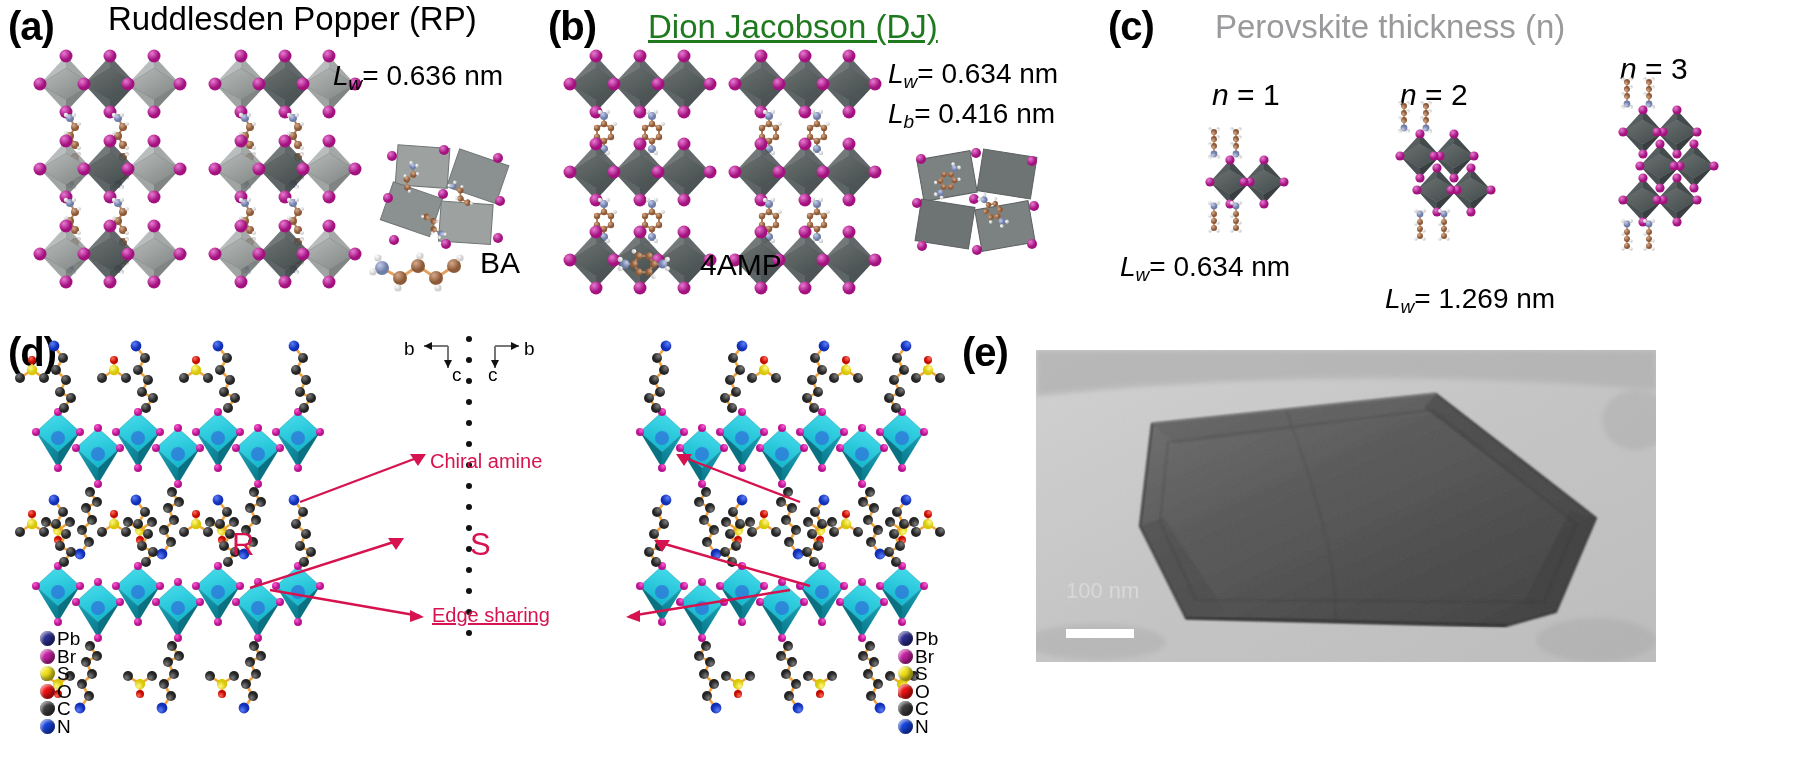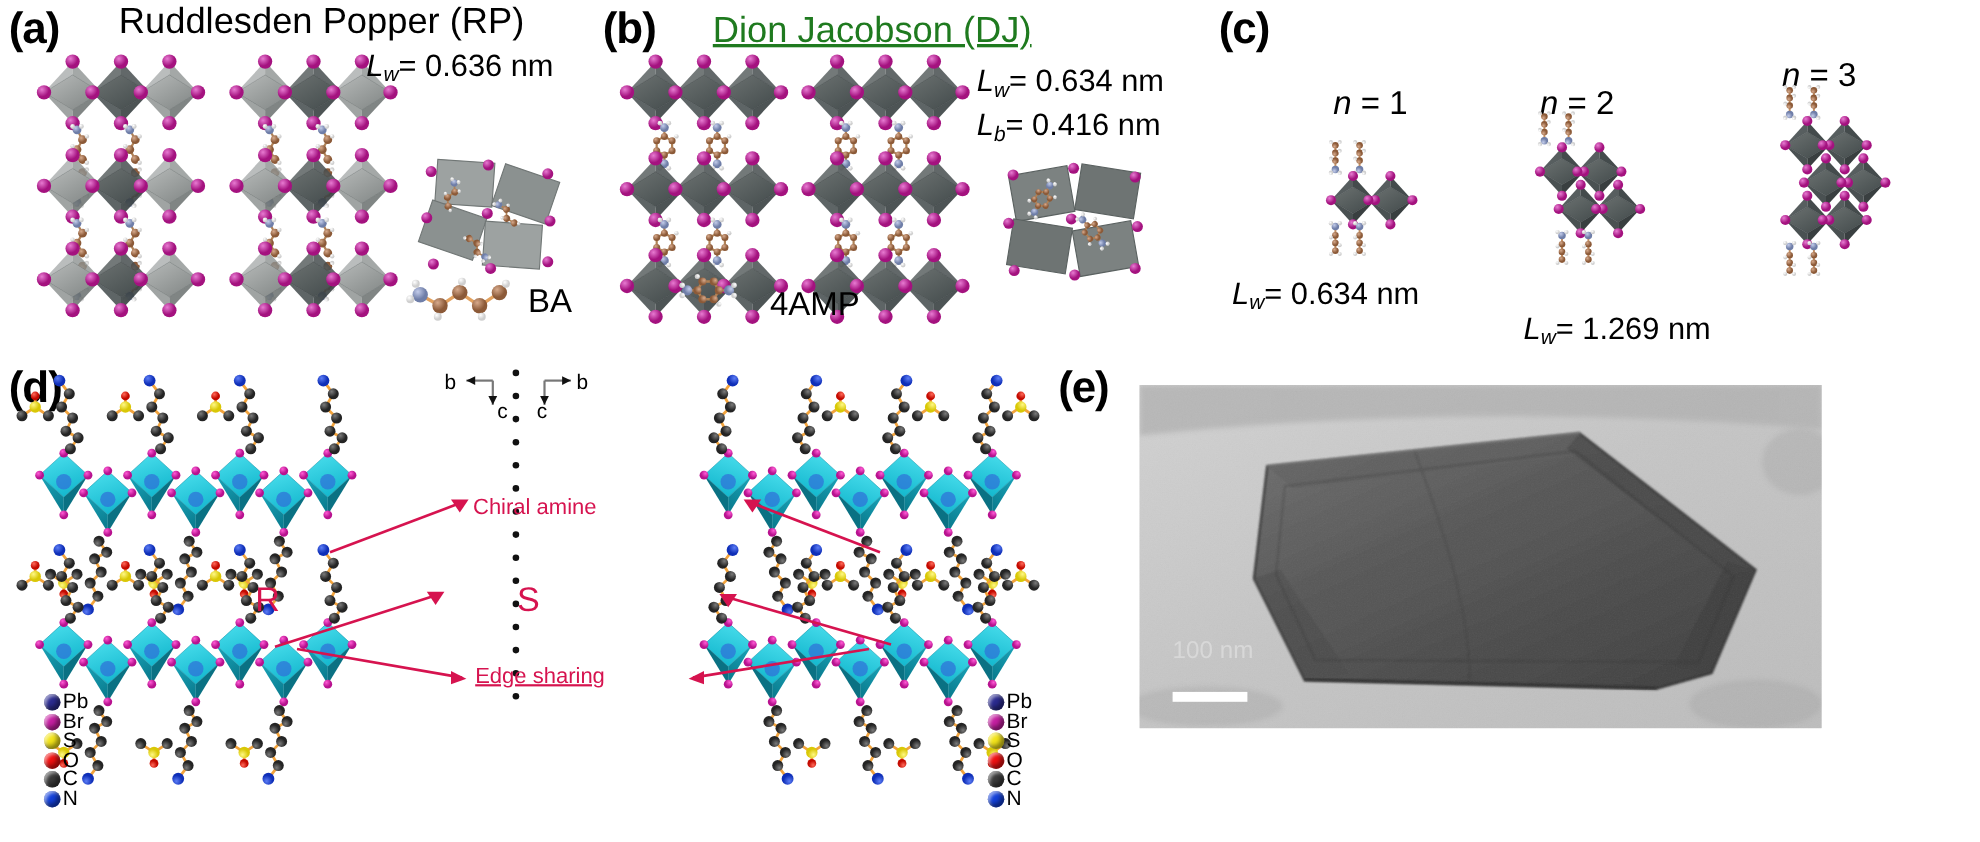--- a/index.html
+++ b/index.html
@@ -10,21 +10,21 @@
   .panel-letter{font-weight:bold;font-size:40px;letter-spacing:-1px;}
   .panel-title{font-size:33px;}
   .green{color:#1f7a1f;text-decoration:underline;}
   .gray{color:#9a9a9d;}
   .crimson{color:#d6134f;}
   .lbl{font-size:28px;white-space:nowrap;}
   .lbl i{font-style:italic;}
   .sub{font-size:19px;vertical-align:-5px;font-style:italic;}
   .nlabel{font-size:30px;white-space:nowrap;}
   .nlabel i{font-style:italic;}
-  .mol-name{font-size:30px;margin-top:12px;}
+  .mol-name{font-size:30px;}
   .axis-lab{font-size:19px;font-family:"Liberation Sans",sans-serif;}
   .anno{font-size:20px;font-weight:normal;white-space:nowrap;}
   .anno-big{font-size:31px;}
   .legend{font-size:19px;line-height:17.5px;}
   .legend-row{display:flex;align-items:center;gap:2px;height:17.5px;}
   .dot{width:15px;height:15px;border-radius:50%;display:inline-block;
        box-shadow:inset -3px -3px 4px rgba(0,0,0,.45), inset 2px 2px 3px rgba(255,255,255,.55);}
   .dotlab{font-size:19px;line-height:17px;}
   .dotted-div{position:absolute;width:6px;}
   .dotted-div span{display:block;width:6px;height:6px;border-radius:50%;background:#111;margin-bottom:15px;}
@@ -163,21 +163,21 @@
           <circle cx="112" cy="92" r="5"></circle>
       </g>
       <g>
         <use href="#baMol" x="30" y="28" transform="rotate(25 30 28) scale(0.8)"></use>
         <use href="#baMol" x="86" y="38" transform="rotate(-30 86 38) scale(0.8)"></use>
         <use href="#baMol" x="40" y="78" transform="rotate(150 40 78) scale(0.8)"></use>
       </g>
     </g>
   </svg>
 
-  <div class="abs lbl" style="left:333px;top:44px;">
+  <div class="abs lbl" style="left:333px;top:60px;">
     <i>L</i><span class="sub">w</span><span>= 0.636 nm</span>
   </div>
 
   <svg class="abs" style="left:370px;top:240px;" width="110" height="50">
     <g transform="translate(8,14)">
       <line x1="4" y1="14" x2="22" y2="24" stroke="#e2a15f" stroke-width="3"></line>
       <line x1="22" y1="24" x2="40" y2="12" stroke="#e2a15f" stroke-width="3"></line>
       <line x1="40" y1="12" x2="58" y2="24" stroke="#e2a15f" stroke-width="3"></line>
       <line x1="58" y1="24" x2="76" y2="12" stroke="#e2a15f" stroke-width="3"></line>
       <circle cx="4" cy="14" r="7" fill="url(#gN)"></circle>
@@ -285,20 +285,23 @@
   </div>
 
   <svg class="abs" style="left:600px;top:238px;" width="110" height="55">
     <g transform="translate(42,26)">
       <use href="#ampMol" x="0" y="-18" transform="rotate(90) scale(1.15)"></use>
     </g>
   </svg>
   <div class="abs mol-name" style="left:700px;top:248px;">4AMP</div>
 
   <div class="abs panel-letter" style="left:1108px;top:4px;">(c)</div>
+  <div class="abs panel-title gray" style="left:1215px;top:8px;">
+    <span>Perovskite thickness (n)</span>
+  </div>
 
   <div class="abs nlabel" style="left:1212px;top:78px;">
     <i>n</i> = 1
   </div>
   <svg class="abs" style="left:1165px;top:150px;" width="150" height="100">
     <defs>
       <g id="cOct">
         <polygon points="0,12 20,0 40,12 20,24" fill="url(#gOctD)" stroke="#3b4243" stroke-width="0.5"></polygon>
         <polygon points="0,12 20,24 20,34" fill="#4a5152"></polygon>
         <polygon points="40,12 20,24 20,34" fill="#393f40"></polygon>

